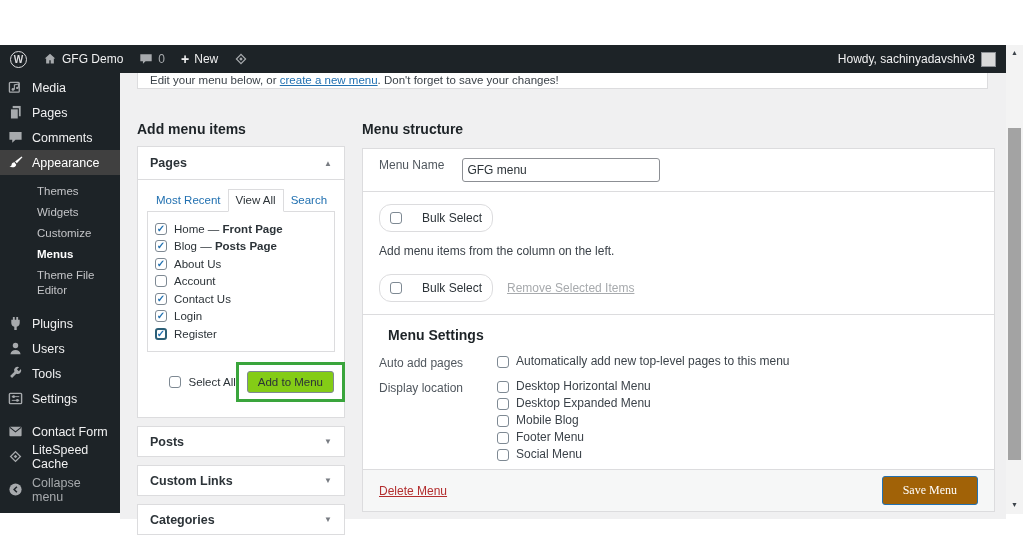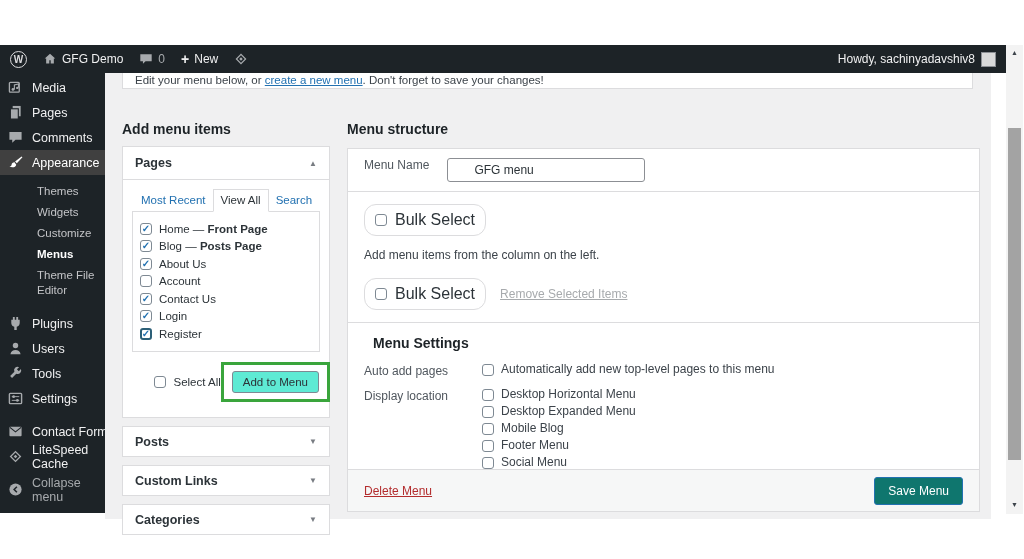--- a/index.html
+++ b/index.html
@@ -28,21 +28,21 @@
   .side-item.active .icon { color:#fff; }
   .side-item.active::after { content:""; position:absolute; right:-8px; top:50%; margin-top:-8px;
     border-top:8px solid transparent; border-bottom:8px solid transparent; border-left:8px solid #2271b1; }
   .submenu { padding:6px 0 10px 0; }
   .submenu-item { padding:3px 8px 3px 37px; color:#c3c4c7; font-size:11.5px; line-height:15px; cursor:pointer; }
   .submenu-item.current { color:#fff; font-weight:bold; }
   .side-gap { height:8px; }
   .side-item.dim { color:#a7aaad; }
 
   
-  .content { position:absolute; left:105px; top:73px; width:886px; height:446px; background:#f0f0f1; }
+  .content { position:absolute; left:120px; top:73px; width:886px; height:446px; background:#f0f0f1; }
   .notice { position:absolute; left:17px; top:0; width:851px; height:16px; background:#fff;
     border:1px solid #dcdcde; border-top:none; font-size:11.5px; color:#3c434a; padding:1px 12px 0; overflow:hidden; white-space:nowrap; }
   .notice a { color:#2271b1; text-decoration:underline; cursor:pointer; }
   .col-heading { position:absolute; font-size:14px; font-weight:bold; color:#1d2327; }
 
   
   .left-col { position:absolute; left:17px; top:73px; width:208px; }
   .panel-box { background:#fff; border:1px solid #dcdcde; }
   .acc-header { height:33px; display:flex; align-items:center; justify-content:space-between;
     padding:0 12px; font-size:12.5px; font-weight:600; color:#2c3338; cursor:pointer; }
@@ -56,49 +56,49 @@
   .checklist { border:1px solid #dcdcde; padding:8px 7px; height:141px; position:relative; z-index:1; }
   .cb-row { display:flex; align-items:center; gap:7px; height:17.5px; font-size:11.5px; color:#2c3338; cursor:pointer; }
   .cb { width:12px; height:12px; min-width:12px; border:1px solid #7e8993; border-radius:3px; background:#fff;
     display:flex; align-items:center; justify-content:center; }
   .cb i { font-style:normal; font-size:10px; line-height:1; color:#2271b1; font-weight:bold; }
   .cb.focus { border:2px solid #2c5f77; }
   .state { font-weight:bold; }
   .button-controls { display:flex; align-items:center; justify-content:flex-end; padding:10px 2px 6px 3px; }
   .select-all { display:flex; align-items:center; gap:7px; font-size:11.5px; color:#2c3338; cursor:pointer; }
   .green-frame { border:3px solid #3aa53c; padding:6px 8px; margin-right:-12px; background:transparent; }
-  .btn-secondary { font-size:11.5px; padding:4px 10px; background:#5eead4; border:1px solid #7e8993;
+  .btn-secondary { font-size:11.5px; padding:4px 10px; background:#84cc16; border:1px solid #7e8993;
     border-radius:3px; color:#2c3338; cursor:pointer; font-family:"Liberation Sans", sans-serif; }
   .collapsed-panel { margin-top:8px; height:31px; display:flex; align-items:center; justify-content:space-between;
     padding:0 12px; font-size:12.5px; font-weight:600; color:#2c3338; background:#fff; border:1px solid #dcdcde; cursor:pointer; }
 
   
   .right-panel { position:absolute; left:242px; top:75px; width:633px; height:364px; background:#fff;
     border:1px solid #dcdcde; }
   .menu-name-row { display:flex; align-items:flex-start; gap:18px; padding:9px 16px; border-bottom:1px solid #dcdcde; }
   .field-label { font-size:12px; color:#50575e; }
-  .text-input { width:198px; height:24px; border:1px solid #8c8f94; border-radius:3px; padding:0 26px;
+  .text-input { width:198px; height:24px; border:1px solid #8c8f94; border-radius:3px; padding:0 4px;
     font-size:12px; color:#2c3338; font-family:"Liberation Sans", sans-serif; }
   .bulk-row { margin:12px 16px 0; display:flex; align-items:center; gap:14px; }
   .bulk-row.second { margin:16px 16px 12px; }
-  .bulk-box { display:flex; align-items:center; gap:8px; border:1px solid #dcdcde; border-radius:12px;
-    padding:6px 10px; font-size:16px; color:#2c3338; background:#fff; cursor:pointer; }
+  .bulk-box { display:flex; align-items:center; gap:20px; border:1px solid #dcdcde; border-radius:12px;
+    padding:6px 10px; font-size:12px; color:#2c3338; background:#fff; cursor:pointer; }
   .tip { margin:12px 16px 0; font-size:12px; color:#3c434a; }
   .disabled-link { color:#a7aaad; text-decoration:underline; font-size:12px; cursor:default; }
   .settings-divider { border:none; border-top:1px solid #dcdcde; margin:12px 0 0; }
   .menu-settings { padding:10px 16px; }
   .menu-settings h3 { font-size:14px; color:#1d2327; margin:2px 9px 12px; }
   .setting-row { display:flex; font-size:12px; margin-bottom:8px; }
   .setting-label { width:118px; min-width:118px; color:#50575e; padding-top:1px; }
   .option-line { display:flex; align-items:center; gap:7px; color:#3c434a; margin-bottom:4px; line-height:13px; }
   .panel-footer { position:absolute; left:0; right:0; bottom:0; height:42px; background:#f6f7f7;
     border-top:1px solid #dcdcde; display:flex; align-items:center; justify-content:space-between; padding:0 16px; }
   .danger-link { color:#b32d2e; text-decoration:underline; font-size:12px; cursor:pointer; }
-  .btn-primary { background:#0f766e; border:1px solid #2271b1; color:#fff; font-size:12px;
-    padding:6px 13px; border-radius:3px; cursor:pointer; font-family:Liberation Sans, sans-serif; }
+  .btn-primary { background:#a16207; border:1px solid #2271b1; color:#fff; font-size:12px;
+    padding:6px 20px; border-radius:3px; cursor:pointer; font-family:Liberation Serif, serif; }
 
   
   .scrollbar { position:absolute; left:1006px; top:45px; width:17px; height:469px; background:#f3f3f3; }
   .scroll-thumb { position:absolute; left:2px; top:83px; width:13px; height:332px; background:#a3a3a3; }
   .scroll-arrow { position:absolute; left:0; width:17px; text-align:center; font-size:7px; color:#3c434a; }
   .scroll-arrow.up { top:4px; }
   .scroll-arrow.down { bottom:6px; }
 </style>
 </head>
 <body>

